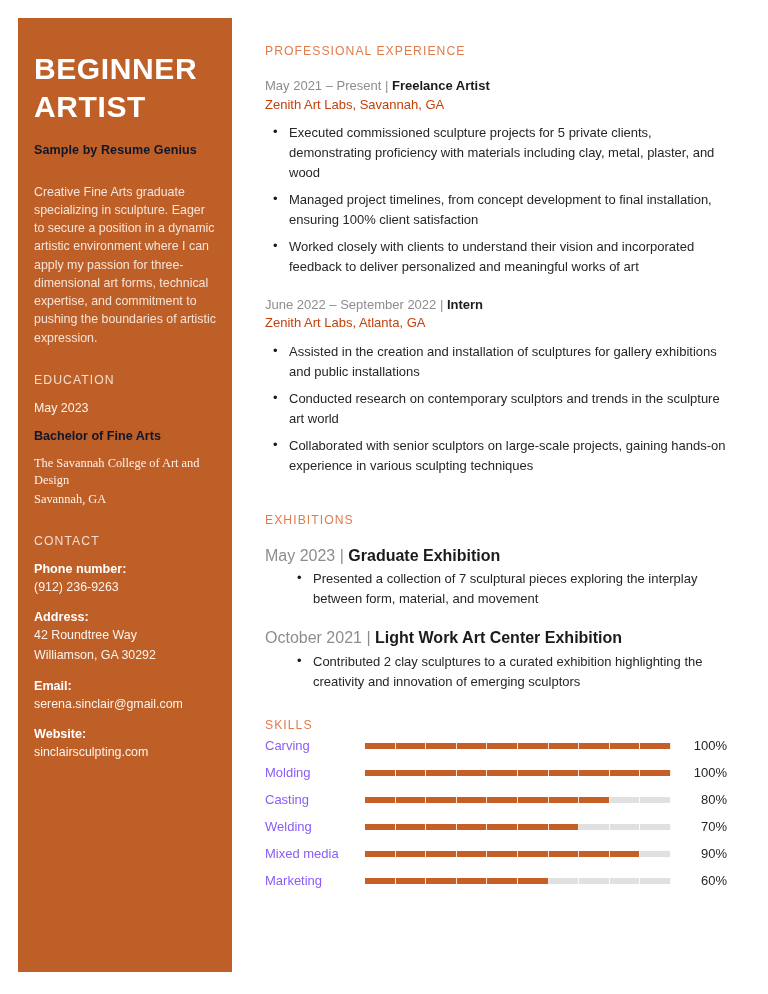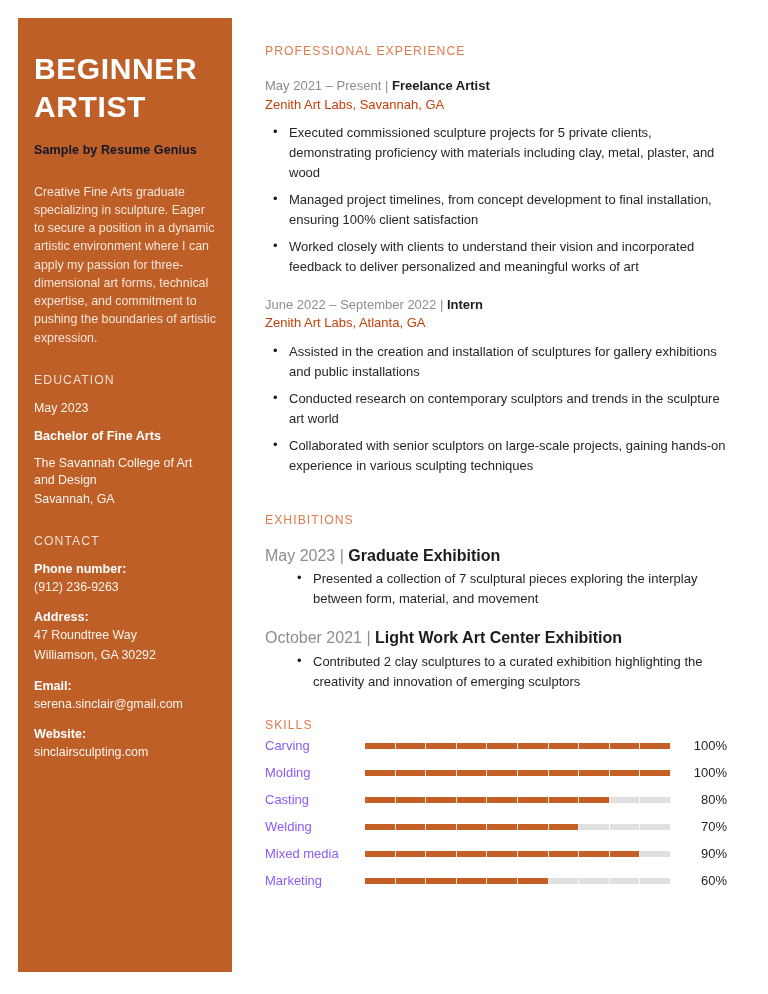--- a/index.html
+++ b/index.html
@@ -29,22 +29,22 @@
   }
   .summary {
     margin-top: 26px; font-size: 12.4px; line-height: 1.47;
     color: #f6e4d9;
   }
   .side-heading {
     margin-top: 26px; font-size: 12.2px; letter-spacing: 1.1px;
     color: #f4ded1; text-transform: uppercase;
   }
   .side-sub  { margin-top: 14px; font-size: 12.4px; color:#fdf3ec; }
-  .side-bold { margin-top: 14px; font-size: 12.6px; font-weight: bold; color:#ffffff; }
-  .side-text { margin-top: 12px; font-size: 12.4px; line-height: 1.38; color:#fdf3ec; }
+  .side-bold { margin-top: 14px; font-size: 12.6px; font-weight: bold; color:#0f172a; }
+  .side-text { margin-top: 12px; font-size: 12.4px; line-height: 1.38; color:#fdf3ec;font-family:Liberation Serif, serif; }
   .side-text.tight { margin-top: 2px; }
   .contact-label { margin-top: 14px; font-size: 12.6px; font-weight: bold; color:#ffffff; }
   .contact-value { margin-top: 3px; font-size: 12.4px; line-height:1.38; color:#fdf3ec; }
 
   
   .main {
     position: absolute; left: 265px; top: 44px;
     width: 462px;
   }
   .sec-heading {
@@ -115,21 +115,21 @@
     <div class="side-bold">Bachelor of Fine Arts</div>
     <div class="side-text">The Savannah College of Art and Design</div>
     <div class="side-text tight">Savannah, GA</div>
 
     <div class="side-heading">CONTACT</div>
 
     <div class="contact-label">Phone number:</div>
     <div class="contact-value">(912) 236-9263</div>
 
     <div class="contact-label">Address:</div>
-    <div class="contact-value">47 Roundtree Way</div>
+    <div class="contact-value">42 Roundtree Way</div>
     <div class="contact-value tight">Williamson, GA 30292</div>
 
     <div class="contact-label">Email:</div>
     <div class="contact-value">serena.sinclair@gmail.com</div>
 
     <div class="contact-label">Website:</div>
     <div class="contact-value">sinclairsculpting.com</div>
   </aside>
 
   <main class="main">

